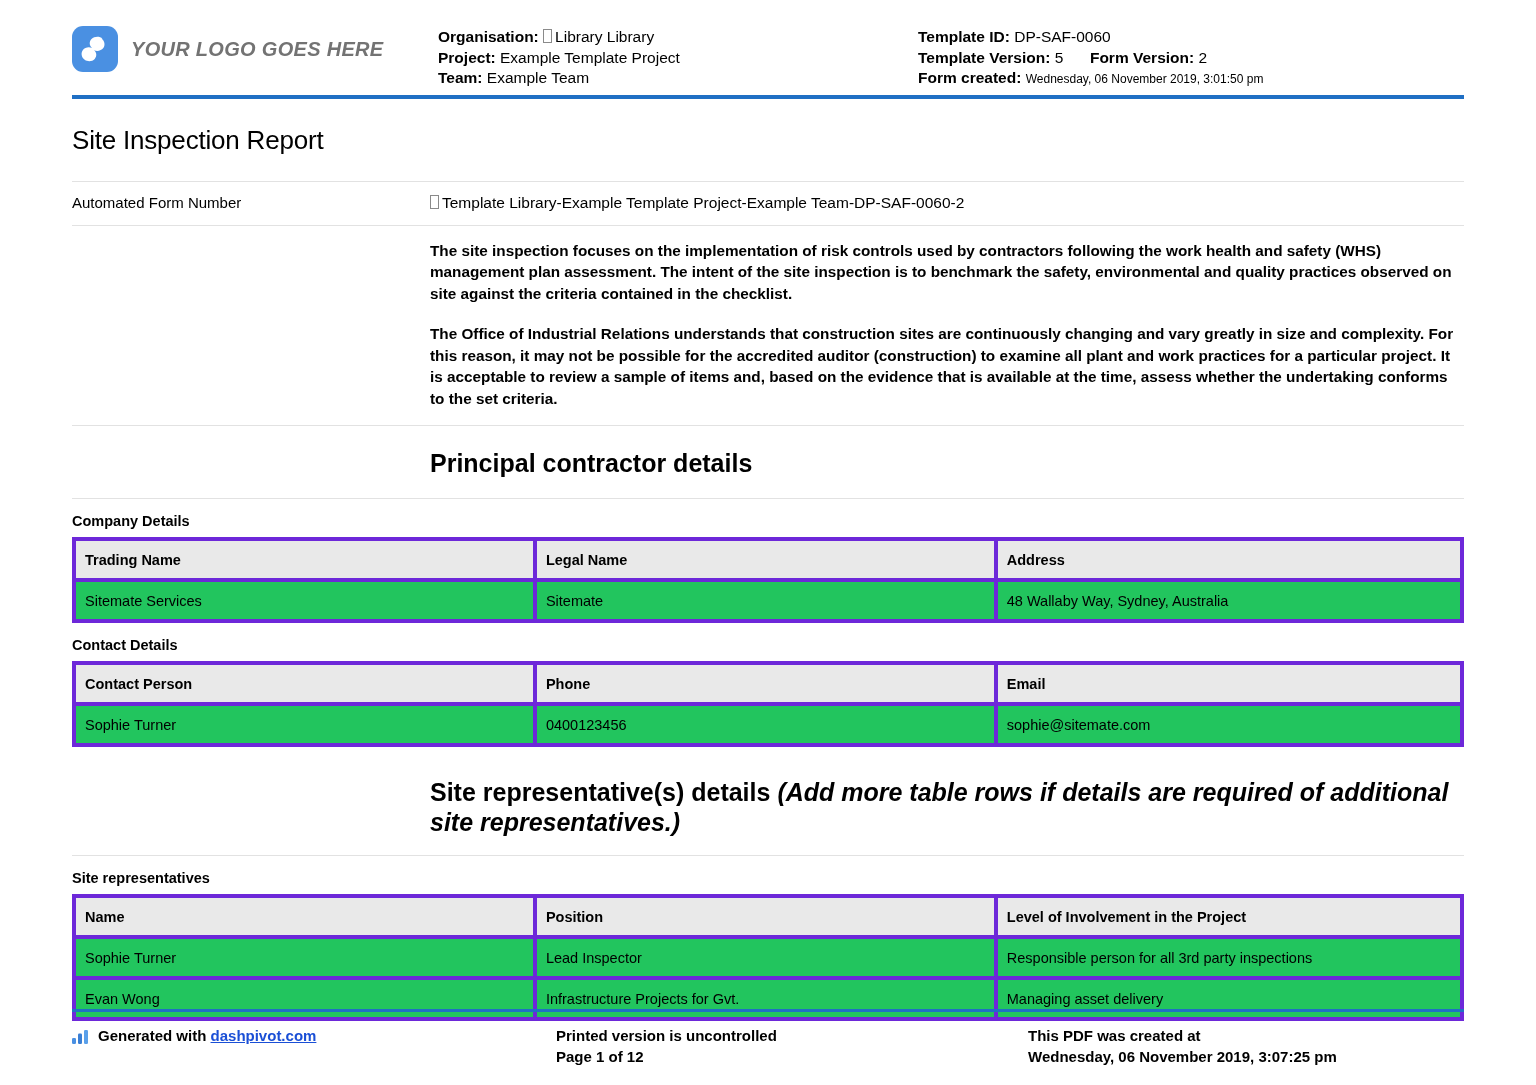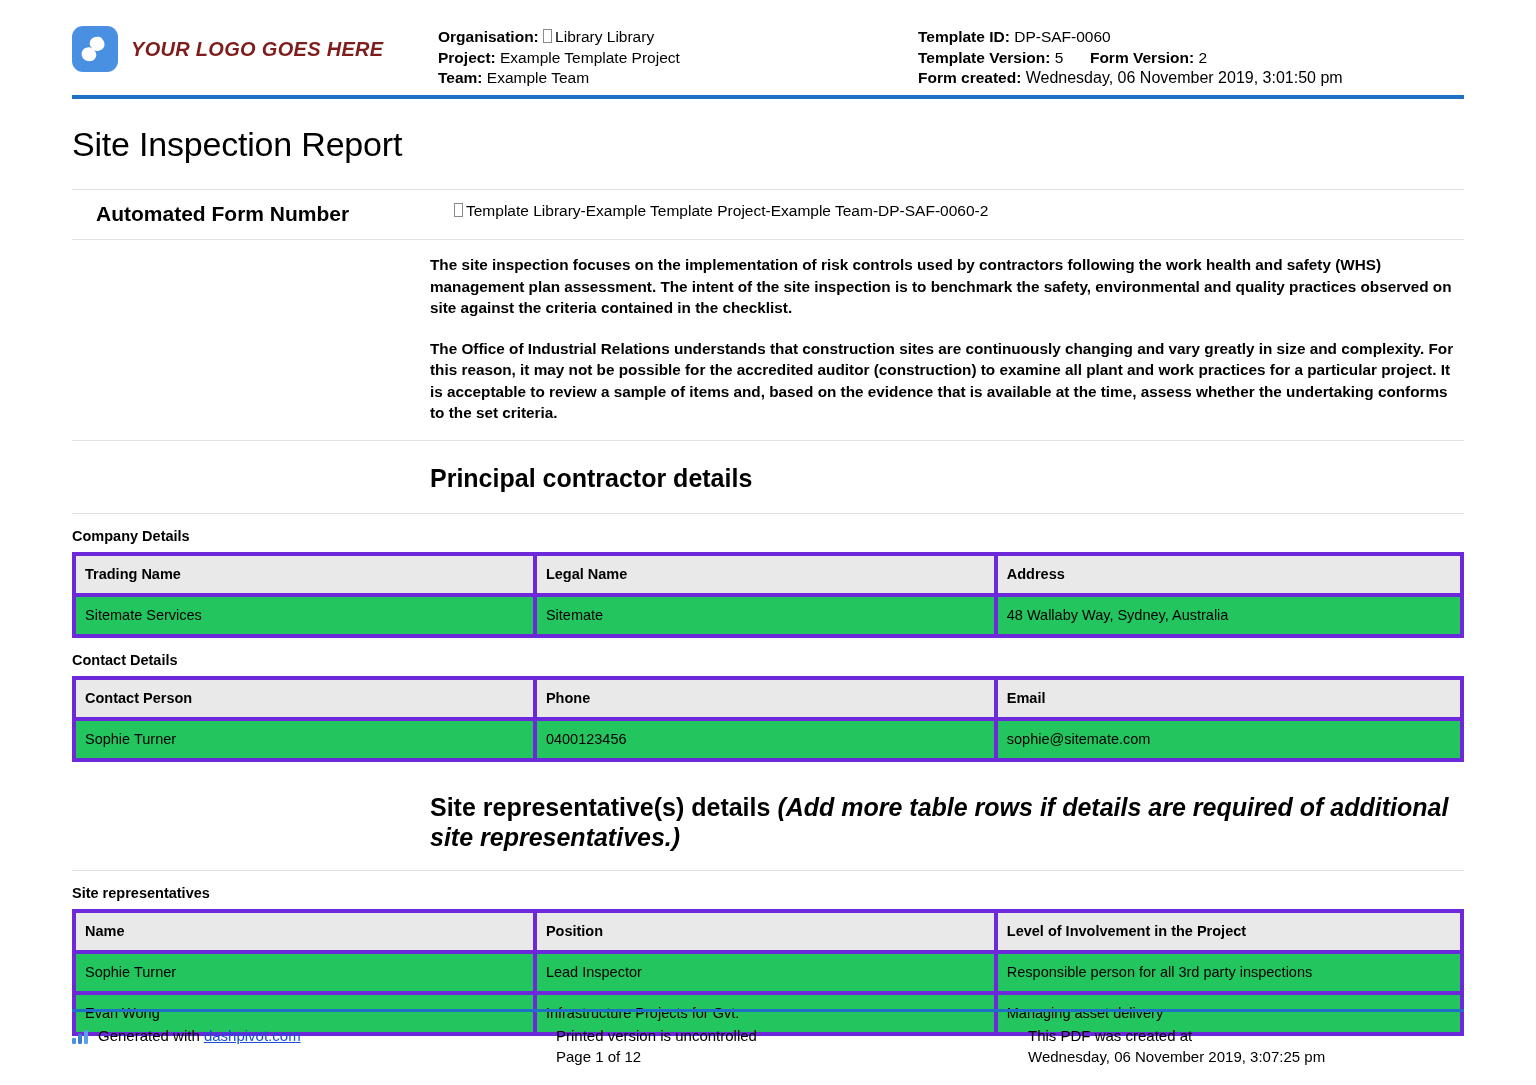--- a/index.html
+++ b/index.html
@@ -45,74 +45,73 @@
     position: relative;
     flex: 0 0 46px;
   }
   .logo-mark svg { display: block; }
   .logo-text {
     margin-left: 13px;
     font-size: 20px;
     font-style: italic;
     font-weight: bold;
     letter-spacing: 0.3px;
-    color: #7f1d1d;
+    color: #737373;
     white-space: nowrap;
   }
   .meta-col {
     font-size: 15.5px;
     line-height: 20.5px;
     padding-top: 9px;
   }
   .meta-col.left { width: 480px; flex: 0 0 480px; }
   .meta-col.right { flex: 1 1 auto; }
   .meta-line { white-space: nowrap; }
   .meta-line b { font-weight: bold; }
   .meta-sep { display: inline-block; width: 18px; }
-  .meta-small { font-size: 16px; }
+  .meta-small { font-size: 12px; }
   .glyph-box {
     display: inline-block;
     width: 7px;
     height: 12px;
     border: 1px solid #8a8a8a;
     vertical-align: -1px;
     margin-right: 3px;
   }
 
   .rule-blue {
     height: 4px;
     background: #1f6fc4;
     margin-top: 5px;
   }
 
   
   .doc-title {
-    font-size: 34px;
+    font-size: 26px;
     font-weight: normal;
     letter-spacing: -0.2px;
     margin: 27px 0 0 0;
     line-height: 1.1;
   }
 
   
   .rule-thin {
     height: 1px;
     background: #e2e2e2;
   }
   .field-row {
     display: flex;
     align-items: flex-start;
     padding: 12px 0 13px 0;
   }
   .field-label {
     width: 358px;
     flex: 0 0 358px;
-    font-size: 21px;
-    font-weight: bold;
-    margin-left: 24px;
+    font-size: 15px;
+    font-weight: normal;
   }
   .field-value {
     flex: 1 1 auto;
     font-size: 15.5px;
   }
   .para-block {
     padding: 14px 0 16px 0;
     display: flex;
   }
   .para-spacer { width: 358px; flex: 0 0 358px; }
@@ -177,20 +176,21 @@
   .col-a { width: 33.2%; }
   .col-b { width: 33.2%; }
   .col-c { width: 33.6%; }
 
   
   .doc-footer {
     position: absolute;
     left: 72px;
     right: 72px;
     bottom: 18px;
+    font-weight: bold;
   }
   .footer-rule {
     height: 3px;
     background: #1f6fc4;
     margin-bottom: 13px;
   }
   .footer-cols {
     display: flex;
     align-items: flex-start;
     font-size: 15px;

